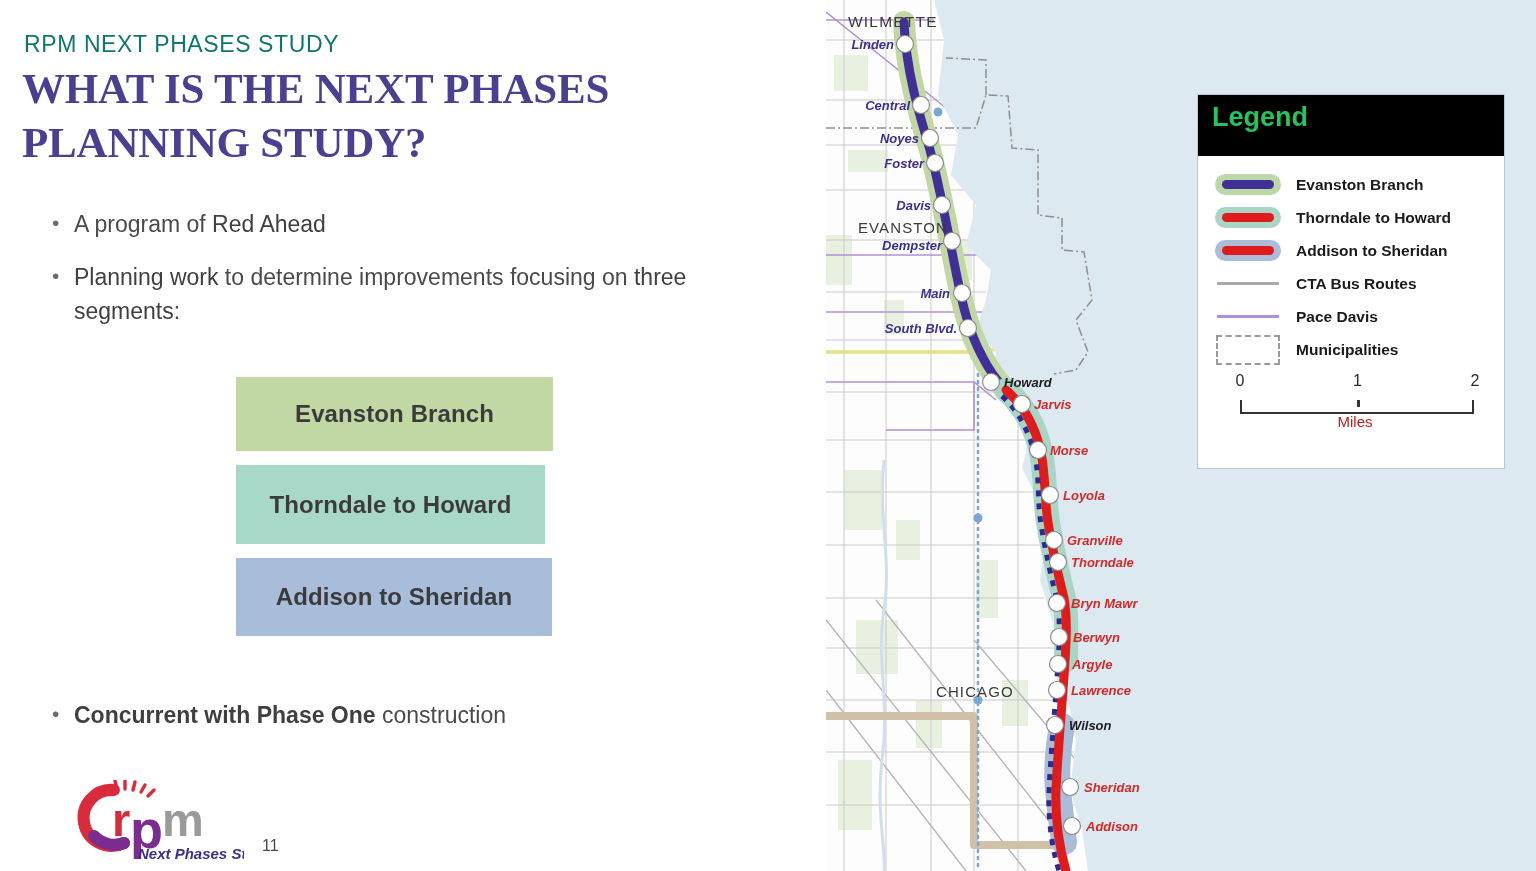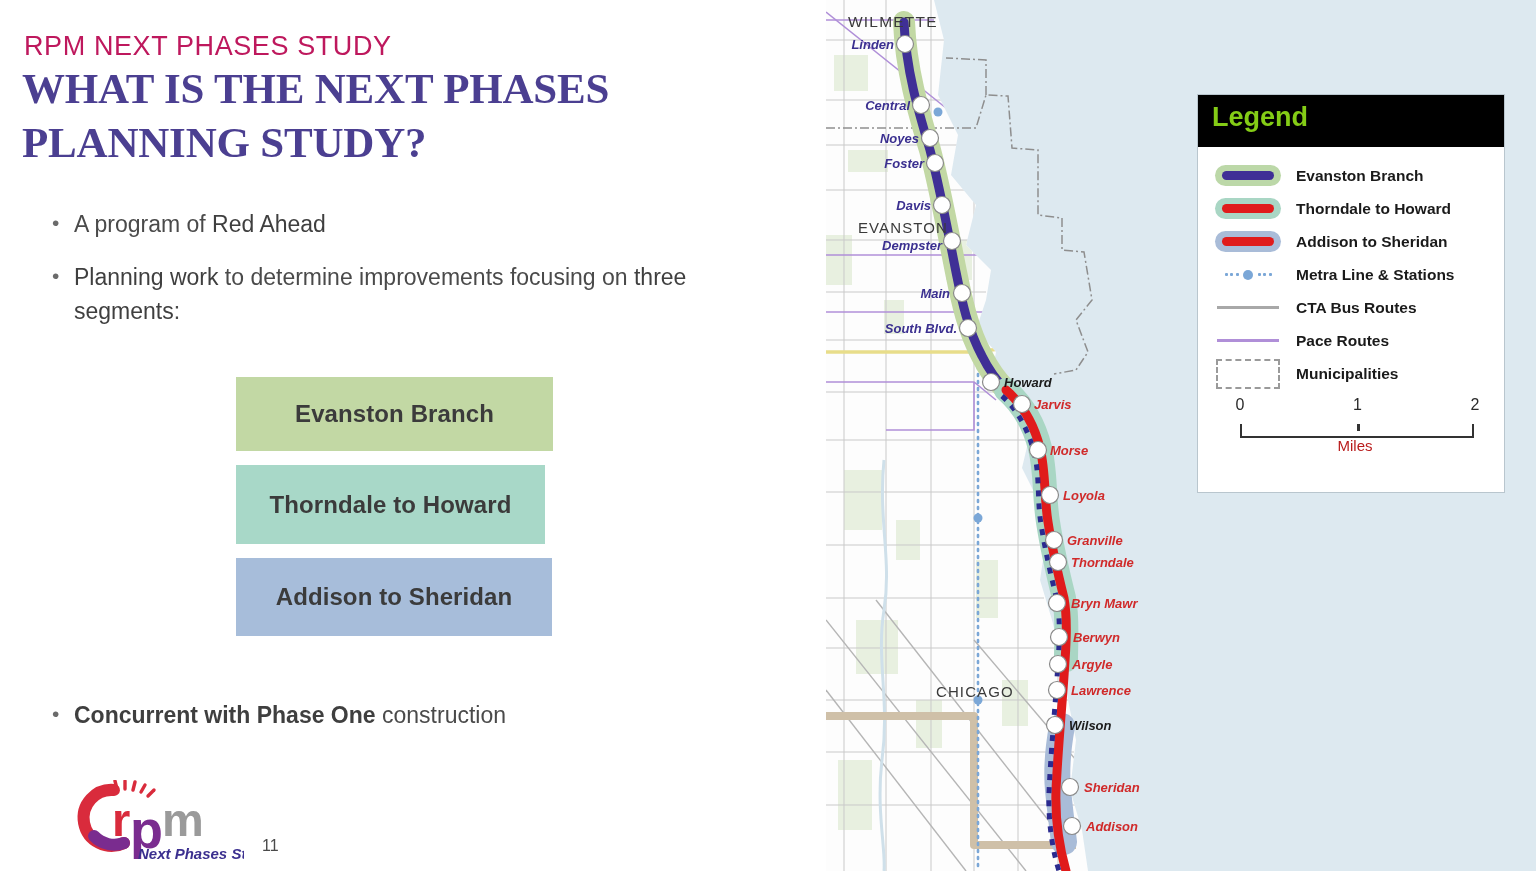--- a/index.html
+++ b/index.html
@@ -10,22 +10,22 @@
     overflow:hidden;
     position:relative;
   }
   
   #left-panel{
     position:absolute;left:0;top:0;width:826px;height:871px;
     background:#ffffff;
   }
   #eyebrow{
     position:absolute;left:24px;top:31px;
-    font-size:27px;letter-spacing:.6px;
-    color:#be185d;font-weight:400;
+    font-size:23px;letter-spacing:.6px;
+    color:#0f766e;font-weight:400;
   }
   #page-title{
     position:absolute;left:22px;top:62px;width:700px;
     font-size:43px;line-height:1.25;
     font-weight:bold;color:#4b3f91;
     letter-spacing:-.2px;
     font-family:Liberation Serif, serif;
   }
   #bullets{
     position:absolute;left:52px;top:208px;width:720px;
@@ -78,23 +78,23 @@
   }
   .map-svg{position:absolute;left:0;top:0;}
 
   
   #legend{
     position:absolute;left:372px;top:95px;width:306px;
     background:#ffffff;
     box-shadow:0 0 0 1px #b9c6ce;
   }
   #legend-header{
-    background:#000000;color:#84cc16;
+    background:#000000;color:#22c55e;
     font-size:27px;font-weight:bold;
-    padding:7px 14px 14px 14px;
+    padding:7px 14px 23px 14px;
   }
   #legend-body{padding:12px 10px 8px 10px;}
   .legend-row{
     display:flex;align-items:center;
     height:33px;
   }
   .swatch{
     width:80px;flex:0 0 80px;
     display:flex;align-items:center;justify-content:center;
     height:28px;
@@ -387,47 +387,33 @@
 
       <div class="legend-row">
         <span class="swatch">
           <span class="cap" style="background:#a9bcd8">
               <span class="cap-inner" style="background:#e01b1b"></span>
             </span>
         </span>
         <span class="legend-label">Addison to Sheridan</span>
       </div>
 
-      <div class="legend-row">
-        <span class="swatch">
-          <span class="metra-wrap">
-            <span class="metra-dash"></span>
-              <span class="metra-dash"></span>
-              <span class="metra-dash"></span>
-            <span class="metra-dot"></span>
-            <span class="metra-dash"></span>
-              <span class="metra-dash"></span>
-              <span class="metra-dash"></span>
-          </span>
-        </span>
-        <span class="legend-label">Metra Line &amp; Stations</span>
-      </div>
 
       <div class="legend-row">
         <span class="swatch">
           <span class="line-sw" style="background:#a8a8a8"></span>
         </span>
         <span class="legend-label">CTA Bus Routes</span>
       </div>
 
       <div class="legend-row">
         <span class="swatch">
           <span class="line-sw" style="background:#b08fd8"></span>
         </span>
-        <span class="legend-label">Pace Routes</span>
+        <span class="legend-label">Pace Davis</span>
       </div>
 
       <div class="legend-row">
         <span class="swatch">
           <span class="muni-sw"></span>
         </span>
         <span class="legend-label">Municipalities</span>
       </div>
 
       <div id="scalebar">

